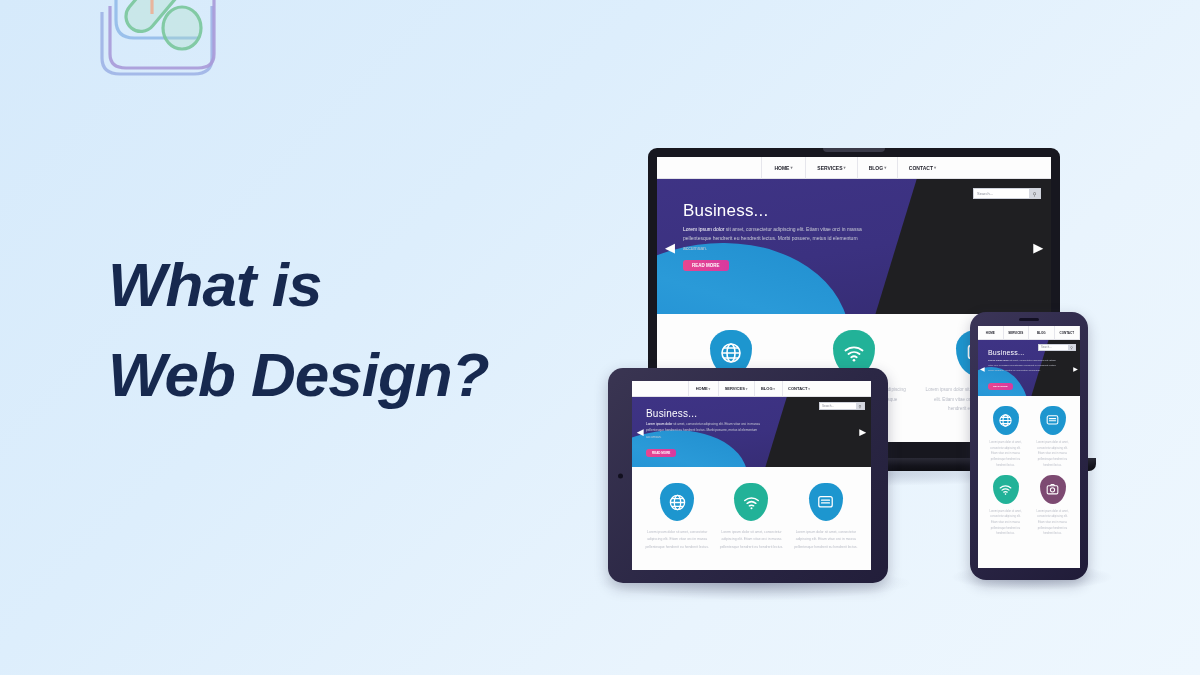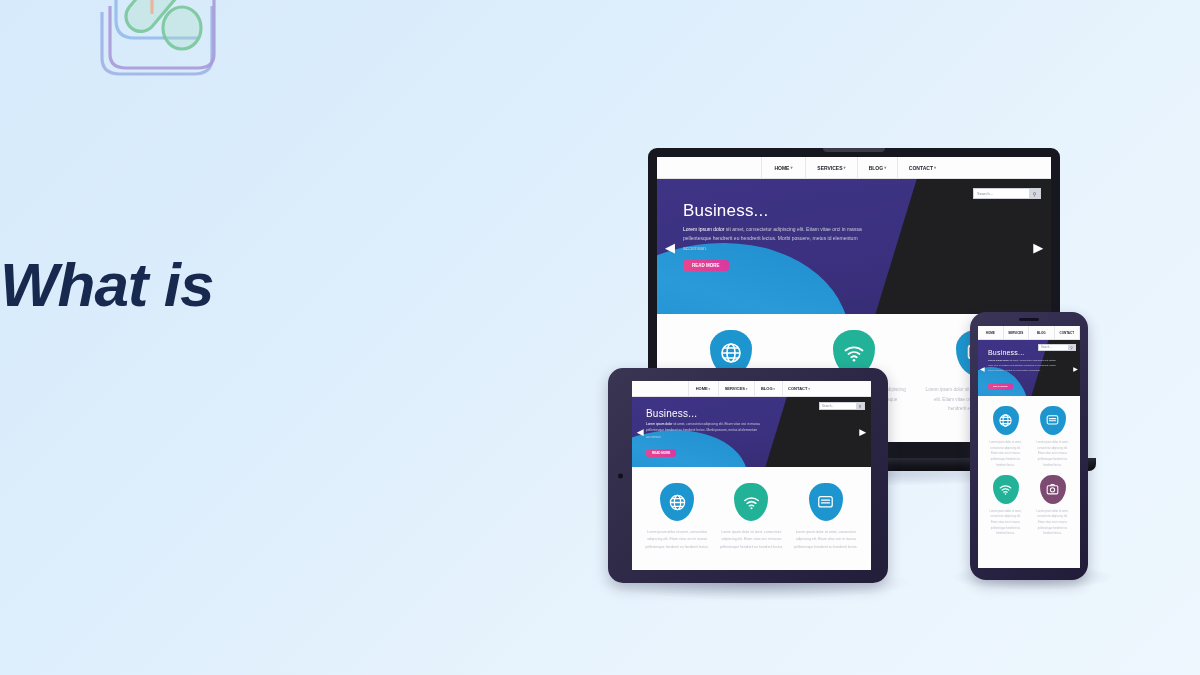--- a/index.html
+++ b/index.html
@@ -18,21 +18,21 @@
 
   
   #headline { position: absolute; left: 0; top: 248px; width: 560px; }
   .hl-line {
     font-weight: bold; font-style: italic;
     font-size: 62px; line-height: 1.0;
     letter-spacing: -1px;
     color: #17294f;
     white-space: nowrap;
   }
-  #hl-1 { padding-top: 6px; padding-bottom: 12px; }
+  #hl-1 { padding-left: 108px; padding-top: 6px; padding-bottom: 12px; }
   #hl-band {
     background: #22b0ab;
     width: 510px;
     padding: 16px 0 18px 108px;
     margin: 0;
   }
   #hl-2 { color: #ffffff; font-size: 62px; font-weight: bold; font-style: italic;
           letter-spacing: -1px; line-height: 1.0; white-space: nowrap; }
   #hl-3 { padding-left: 108px; padding-top: 16px; }
 
@@ -171,20 +171,21 @@
     <path d="M32 36 L32 84 Q32 98 48 98 L120 98 Q136 98 136 84 L136 30" stroke="#a99ad8" opacity=".9"></path>
     <rect x="66" y="-18" width="30" height="86" rx="15" transform="rotate(40 81 25)" stroke="#79c79b" opacity=".9" fill="#a8dcc0" fill-opacity=".35"></rect>
     <ellipse cx="104" cy="58" rx="19" ry="21" stroke="#79c79b" opacity=".9" fill="#a8dcc0" fill-opacity=".35"></ellipse>
     <path d="M74 -6 L74 44" stroke="#f0a98a" opacity=".8"></path>
     <path d="M92 -8 L92 30" stroke="#f0a98a" opacity=".65"></path>
   </g>
 </svg>
 
 <div id="headline">
   <div class="hl-line" id="hl-1">What is</div>
+  <div class="hl-line" id="hl-3">Web Design?</div>
 </div>
 
 <div id="devices">
 
   <div class="shadow-ellipse" style="left:96px;top:330px;width:400px;height:26px;"></div>
   <div class="shadow-ellipse" style="left:40px;top:436px;width:310px;height:34px;"></div>
   <div class="shadow-ellipse" style="left:392px;top:434px;width:160px;height:26px;"></div>
 
   <div id="laptop">
     <div id="laptop-bezel">

